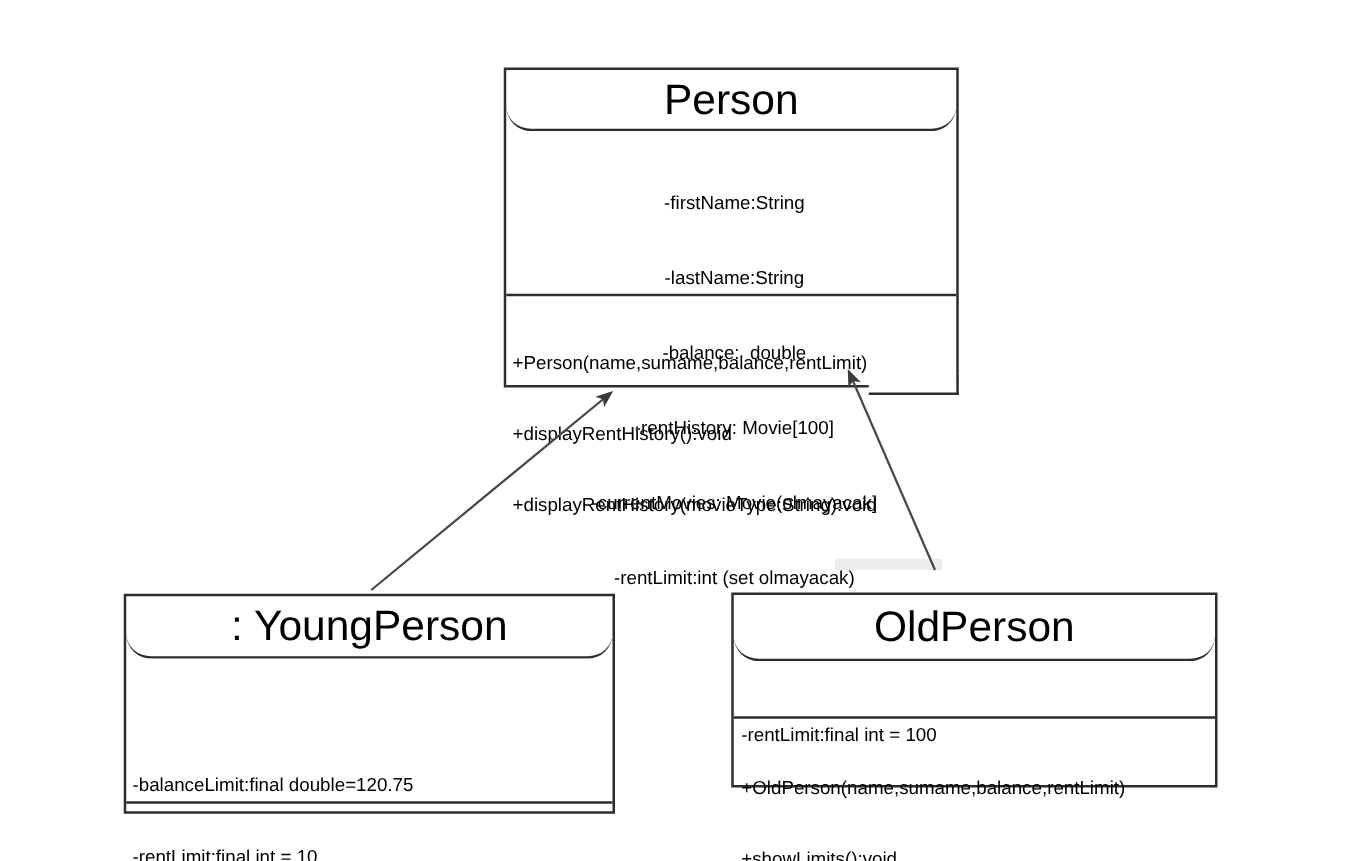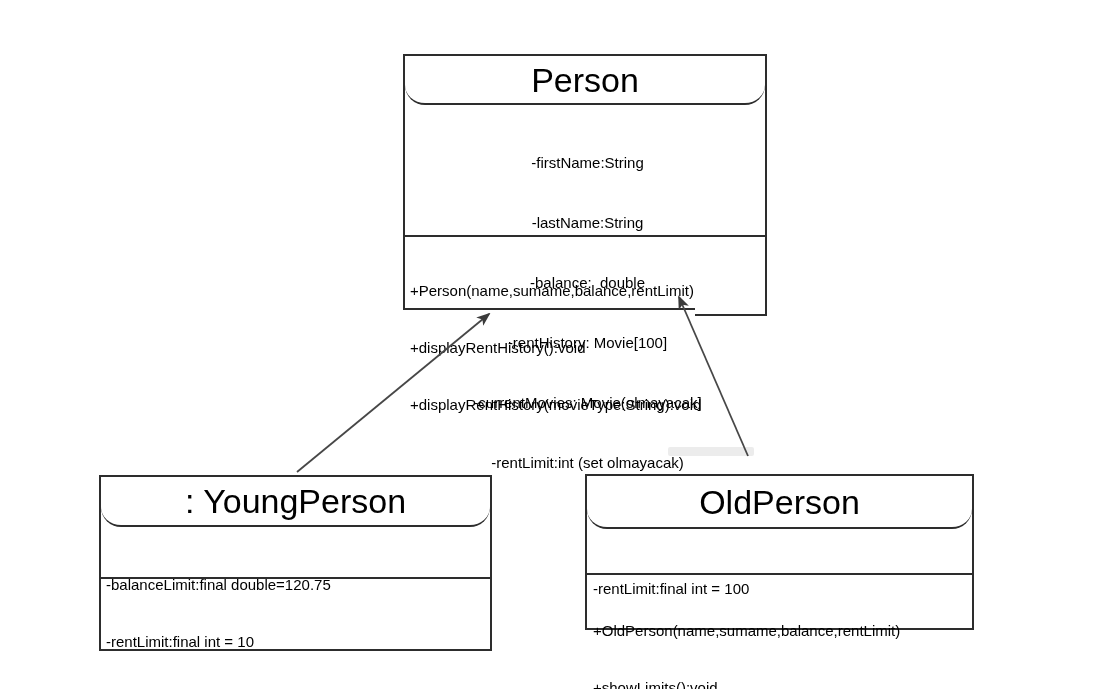--- a/index.html
+++ b/index.html
@@ -30,21 +30,21 @@
   .person .class-title { height: 49px; }
   .young  .class-title { height: 50px; }
   .old    .class-title { height: 53px; }
 
   .compartment { font-size: 15px; line-height: 19px; white-space: pre; overflow: visible; }
   .compartment .line { white-space: pre; }
 
   .person .attrs   { height: 132px; padding: 8px 0 12px 5px; line-height: 20px; border-bottom: 2px solid #2d2d2d; text-align: center; }
   .person .methods { height: 69px;  padding: 6px 0 0 5px; position: relative; z-index: 3; }
 
-  .young .attrs    { height: 52px; padding: 10px 0 0 5px; border-bottom: 2px solid #2d2d2d; }
+  .young .attrs    { height: 72px; padding: 10px 0 0 5px; border-bottom: 2px solid #2d2d2d; margin-top: 44px; }
   .young .methods  { height: 62px; padding: 13px 0 0 5px; }
 
   .old .attrs      { height: 46px; padding: 12px 0 18px 6px; border-bottom: 2px solid #2d2d2d; }
   .old .methods    { height: 37px; padding: 8px 0 0 6px; }
 
   
   .corner-notch {
     position: absolute;
     right: -2px; bottom: -8px;
     width: 72px; height: 17px;

